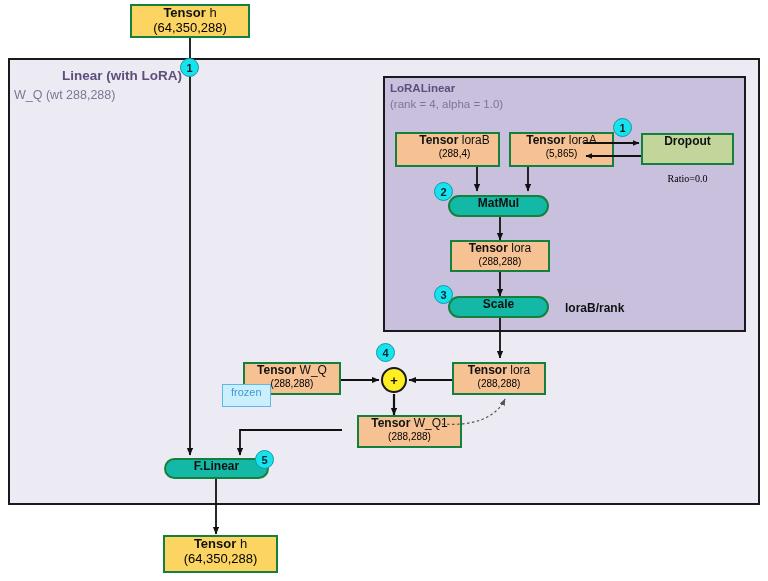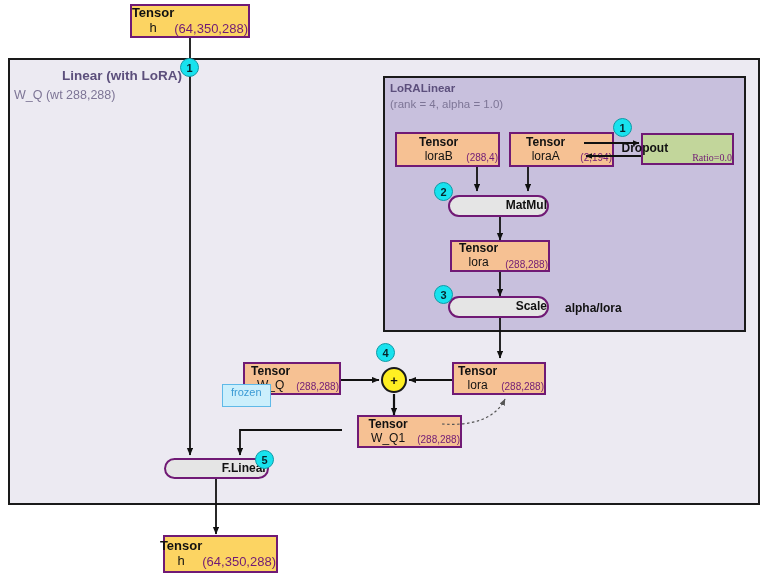--- a/index.html
+++ b/index.html
@@ -39,35 +39,35 @@
   }
   .group-sub {
     position: absolute;
     color: #7d7596;
     white-space: nowrap;
   }
   
   .node {
     position: absolute;
     box-sizing: border-box;
-    border: 2px solid #701a75;
+    border: 2px solid #15803d;
     display: flex;
-    flex-direction: row;
+    flex-direction: column;
     align-items: center;
-    justify-content: flex-end;
+    justify-content: flex-start;
     text-align: center;
     line-height: 1.15;
   }
   .tensor-yellow { background: #fcd462; }
   .tensor-orange { background: #f6c193; }
-  .op-pink       { background: #e5e5e5; border-radius: 11px; }
+  .op-pink       { background: #14b8a6; border-radius: 11px; }
   .op-green      { background: #c2d69b; }
   .node .t-main { font-size: 12px; color: #111; }
   .node .t-main b { font-weight: bold; }
-  .node .t-sub  { font-size: 10px; color: #701a75; margin-top: 17px; }
+  .node .t-sub  { font-size: 10px; color: #000000; margin-top: 0; }
   .node.big .t-main { font-size: 13px; }
   .node.big .t-sub  { font-size: 13px; }
   .op-label { font-size: 12px; font-weight: bold; color: #111; }
   
   .badge {
     position: absolute;
     width: 19px; height: 19px;
     border-radius: 50%;
     background: #18e2ee;
     border: 1.5px solid #0e9aa6;
@@ -223,21 +223,21 @@
       <span>loraB</span>
     </div>
     <div class="t-sub">(288,4)</div>
   </div>
 
   <div class="node tensor-orange" style="left:509px; top:132px; width:105px; height:35px;">
     <div class="t-main">
       <b>Tensor</b>
       <span>loraA</span>
     </div>
-    <div class="t-sub">(2,194)</div>
+    <div class="t-sub">(5,865)</div>
   </div>
 
   <div class="node op-green" style="left:641px; top:133px; width:93px; height:32px;gap:24px;">
     <div class="op-label">Dropout</div>
     <div class="t-sub" style="font-size:10px;font-family:Liberation Serif, serif;">Ratio=0.0</div>
   </div>
 
   <div class="node op-pink" style="left:448px; top:195px; width:101px; height:22px;">
     <div class="op-label">MatMul</div>
   </div>
@@ -246,21 +246,21 @@
     <div class="t-main">
       <b>Tensor</b>
       <span>lora</span>
     </div>
     <div class="t-sub">(288,288)</div>
   </div>
 
   <div class="node op-pink" style="left:448px; top:296px; width:101px; height:22px;">
     <div class="op-label">Scale</div>
   </div>
-  <div class="side-label" style="left:565px; top:301px;">alpha/lora</div>
+  <div class="side-label" style="left:565px; top:301px;">loraB/rank</div>
 
   <div class="node tensor-orange" style="left:452px; top:362px; width:94px; height:33px;">
     <div class="t-main">
       <b>Tensor</b>
       <span>lora</span>
     </div>
     <div class="t-sub">(288,288)</div>
   </div>
 
   <div class="node tensor-orange" style="left:243px; top:362px; width:98px; height:33px;">

